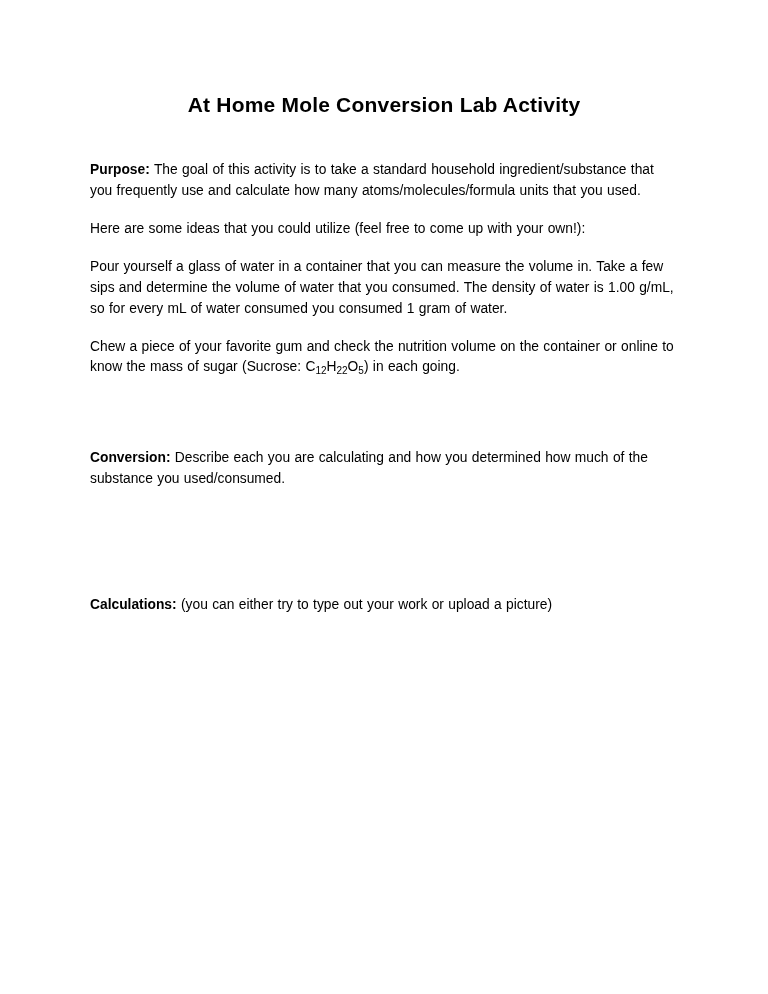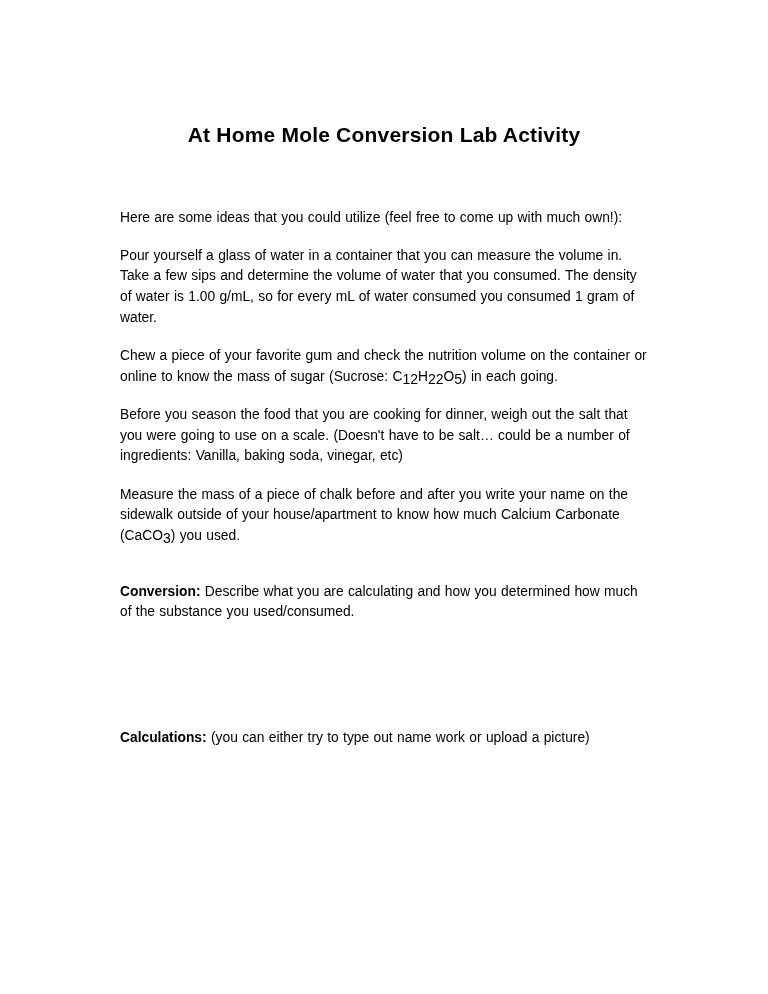--- a/index.html
+++ b/index.html
@@ -7,21 +7,21 @@
     padding: 0;
     background: #ffffff;
   }
   .page {
     position: relative;
     width: 768px;
     height: 994px;
     box-sizing: border-box;
     background: #ffffff;
     color: #000000;
-    padding: 120px;
+    padding: 90px;
     font-family: "Liberation Sans", sans-serif;
     overflow: hidden;
   }
   .doc-title {
     font-size: 21px;
     font-weight: bold;
     text-align: center;
     line-height: 30px;
     margin: 0 0 5px 0;
     letter-spacing: 0.2px;
@@ -34,48 +34,47 @@
     word-spacing: 0.5px;
   }
   .blank {
     height: 17.5px;
     min-height: 0;
   }
   .bold {
     font-weight: bold;
   }
   .para sub {
-    font-size: 14px;
+    font-size: 10px;
     line-height: 0;
     vertical-align: -3px;
     text-align: right;
   }
 </style>
 </head>
 <body>
 
 <div class="page">
   <h1 class="doc-title">At Home Mole Conversion Lab Activity</h1>
   <div>
       <p class="para blank"></p>
       <p class="para blank"></p>
+      <p class="para"><span class="bold">Purpose:</span><span> The goal of this activity is to take a standard household ingredient/substance that you frequently use and calculate how many atoms/molecules/formula units that you used.</span></p>
       <p class="para blank"></p>
-      <p class="para"><span>Here are some ideas that you could utilize (feel free to come up with much own!):</span></p>
+      <p class="para"><span>Here are some ideas that you could utilize (feel free to come up with your own!):</span></p>
       <p class="para blank"></p>
       <p class="para"><span>Pour yourself a glass of water in a container that you can measure the volume in. Take a few sips and determine the volume of water that you consumed. The density of water is 1.00 g/mL, so for every mL of water consumed you consumed 1 gram of water.</span></p>
       <p class="para blank"></p>
       <p class="para"><span>Chew a piece of your favorite gum and check the nutrition volume on the container or online to know the mass of sugar (Sucrose: C</span><sub>12</sub><span>H</span><sub>22</sub><span>O</span><sub>5</sub><span>) in each going.</span></p>
       <p class="para blank"></p>
-      <p class="para"><span>Before you season the food that you are cooking for dinner, weigh out the salt that you were going to use on a scale. (Doesn't have to be salt… could be a number of ingredients: Vanilla, baking soda, vinegar, etc)</span></p>
-      <p class="para blank"></p>
-      <p class="para"><span>Measure the mass of a piece of chalk before and after you write your name on the sidewalk outside of your house/apartment to know how much Calcium Carbonate (CaCO</span><sub>3</sub><span>) you used.</span></p>
       <p class="para blank"></p>
       <p class="para blank"></p>
-      <p class="para"><span class="bold">Conversion:</span><span> Describe what you are calculating and how you determined how much of the substance you used/consumed.</span></p>
+      <p class="para blank"></p>
+      <p class="para"><span class="bold">Conversion:</span><span> Describe each you are calculating and how you determined how much of the substance you used/consumed.</span></p>
       <p class="para blank"></p>
       <p class="para blank"></p>
       <p class="para blank"></p>
       <p class="para blank"></p>
       <p class="para blank"></p>
       <p class="para blank"></p>
-      <p class="para"><span class="bold">Calculations:</span><span> (you can either try to type out name work or upload a picture)</span></p>
+      <p class="para"><span class="bold">Calculations:</span><span> (you can either try to type out your work or upload a picture)</span></p>
     </div>
 </div>
 
 </body></html>

